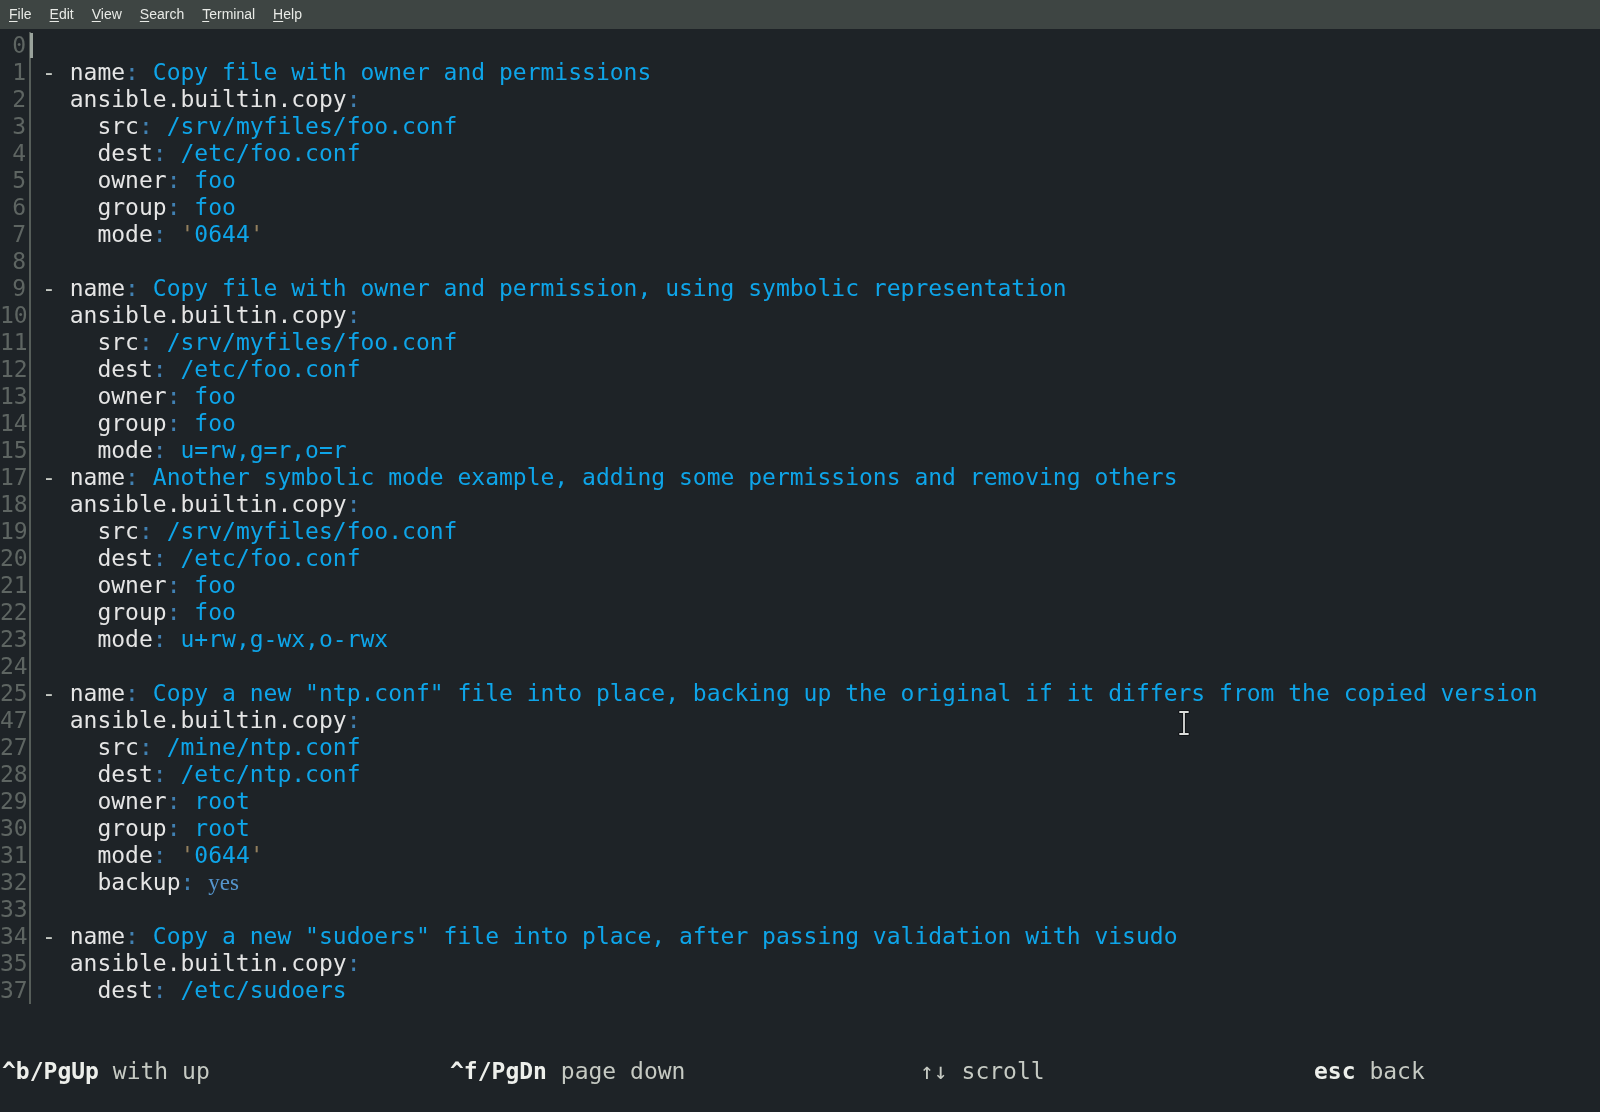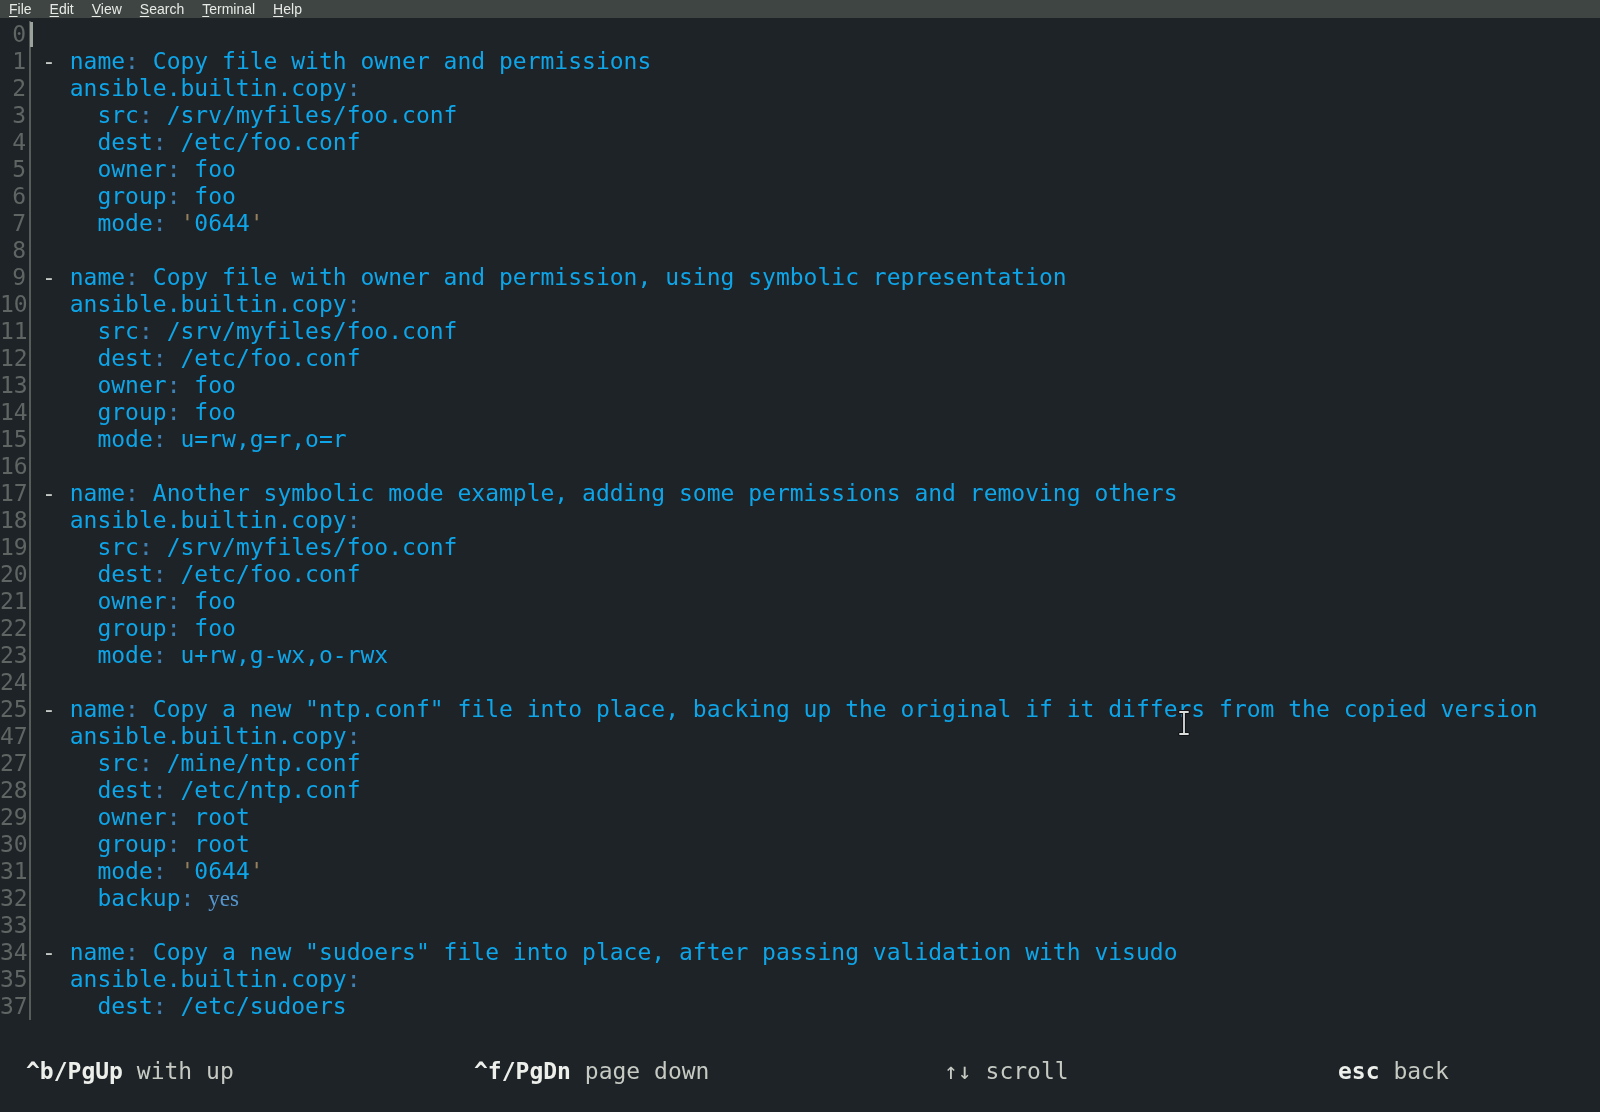--- a/index.html
+++ b/index.html
@@ -1,45 +1,45 @@
 <!DOCTYPE html>
 <html><head>
 <meta charset="utf-8">
 <style>
   html,body{margin:0;padding:0;background:#1e2327;}
   body{width:1600px;height:1112px;overflow:hidden;position:relative;
        font-family:"DejaVu Sans Mono","Liberation Mono",monospace;}
 
   
-  .menubar{height:18px;background:#3e4543;display:flex;align-items:center;
+  .menubar{height:29px;background:#3e4543;display:flex;align-items:center;
            font-family:"Liberation Sans",sans-serif;font-size:14px;color:#e8eae6;}
   .menu-item{padding:0 9px;height:25px;line-height:25px;cursor:default;}
   .mn{text-decoration:underline;text-underline-offset:2px;}
 
   
   .content{padding-top:3px;}
   .row{display:flex;height:27px;line-height:27px;font-size:23px;white-space:pre;}
   .num{flex:none;width:31px;box-sizing:border-box;text-align:right;padding-right:3px;
        color:#5e6562;border-right:2px solid #565d59;}
   .code{padding-left:11px;white-space:pre;color:#c6cac4;}
   .p{color:#c6cac4;}          
-  .k{color:#0ea5e9;}          
+  .k{color:#e5e5e5;}          
   .c{color:#4181b3;}          
   .s{color:#0ea5e9;}          
   .q{color:#94805e;}          
   .b{color:#5595cd;font-family:Liberation Serif, serif;}          
   .caret{display:inline-block;width:3px;height:25px;margin:1px 9px 0 -12px;
          background:#9aa39c;vertical-align:top;}
 
   
   .footer{position:absolute;left:0;top:1054px;width:1600px;height:34px;
           font-size:23px;line-height:34px;}
   .fitem{position:absolute;top:0;white-space:pre;}
   .f0{left:2px;} .f1{left:450px;} .f2{left:920px;} .f3{left:1314px;}
-  .fkey{font-weight:bold;color:#edefeb;margin-left:24px;}
+  .fkey{font-weight:bold;color:#edefeb;}
   .fkey.arrows{font-weight:normal;color:#c6cac3;}
   .fdesc{color:#c6cac3;}
 
   
   .pointer{position:absolute;left:1177px;top:709px;width:14px;height:28px;}
 </style>
 </head>
 <body>
 
 <div>
@@ -63,21 +63,20 @@
       <div class="row"><span class="num">6</span><span class="code"><span class="p">    </span><span class="k">group</span><span class="c">:</span><span class="s"> foo</span></span></div>
       <div class="row"><span class="num">7</span><span class="code"><span class="p">    </span><span class="k">mode</span><span class="c">:</span><span class="p"> </span><span class="q">'</span><span class="s">0644</span><span class="q">'</span></span></div>
       <div class="row"><span class="num">8</span><span class="code"></span></div>
       <div class="row"><span class="num">9</span><span class="code"><span class="p">- </span><span class="k">name</span><span class="c">:</span><span class="s"> Copy file with owner and permission, using symbolic representation</span></span></div>
       <div class="row"><span class="num">10</span><span class="code"><span class="p">  </span><span class="k">ansible.builtin.copy</span><span class="c">:</span></span></div>
       <div class="row"><span class="num">11</span><span class="code"><span class="p">    </span><span class="k">src</span><span class="c">:</span><span class="s"> /srv/myfiles/foo.conf</span></span></div>
       <div class="row"><span class="num">12</span><span class="code"><span class="p">    </span><span class="k">dest</span><span class="c">:</span><span class="s"> /etc/foo.conf</span></span></div>
       <div class="row"><span class="num">13</span><span class="code"><span class="p">    </span><span class="k">owner</span><span class="c">:</span><span class="s"> foo</span></span></div>
       <div class="row"><span class="num">14</span><span class="code"><span class="p">    </span><span class="k">group</span><span class="c">:</span><span class="s"> foo</span></span></div>
       <div class="row"><span class="num">15</span><span class="code"><span class="p">    </span><span class="k">mode</span><span class="c">:</span><span class="s"> u=rw,g=r,o=r</span></span></div>
-      <div class="row"><span class="num">16</span><span class="code"></span></div>
       <div class="row"><span class="num">17</span><span class="code"><span class="p">- </span><span class="k">name</span><span class="c">:</span><span class="s"> Another symbolic mode example, adding some permissions and removing others</span></span></div>
       <div class="row"><span class="num">18</span><span class="code"><span class="p">  </span><span class="k">ansible.builtin.copy</span><span class="c">:</span></span></div>
       <div class="row"><span class="num">19</span><span class="code"><span class="p">    </span><span class="k">src</span><span class="c">:</span><span class="s"> /srv/myfiles/foo.conf</span></span></div>
       <div class="row"><span class="num">20</span><span class="code"><span class="p">    </span><span class="k">dest</span><span class="c">:</span><span class="s"> /etc/foo.conf</span></span></div>
       <div class="row"><span class="num">21</span><span class="code"><span class="p">    </span><span class="k">owner</span><span class="c">:</span><span class="s"> foo</span></span></div>
       <div class="row"><span class="num">22</span><span class="code"><span class="p">    </span><span class="k">group</span><span class="c">:</span><span class="s"> foo</span></span></div>
       <div class="row"><span class="num">23</span><span class="code"><span class="p">    </span><span class="k">mode</span><span class="c">:</span><span class="s"> u+rw,g-wx,o-rwx</span></span></div>
       <div class="row"><span class="num">24</span><span class="code"></span></div>
       <div class="row"><span class="num">25</span><span class="code"><span class="p">- </span><span class="k">name</span><span class="c">:</span><span class="s"> Copy a new "ntp.conf" file into place, backing up the original if it differs from the copied version</span></span></div>
       <div class="row"><span class="num">47</span><span class="code"><span class="p">  </span><span class="k">ansible.builtin.copy</span><span class="c">:</span></span></div>

